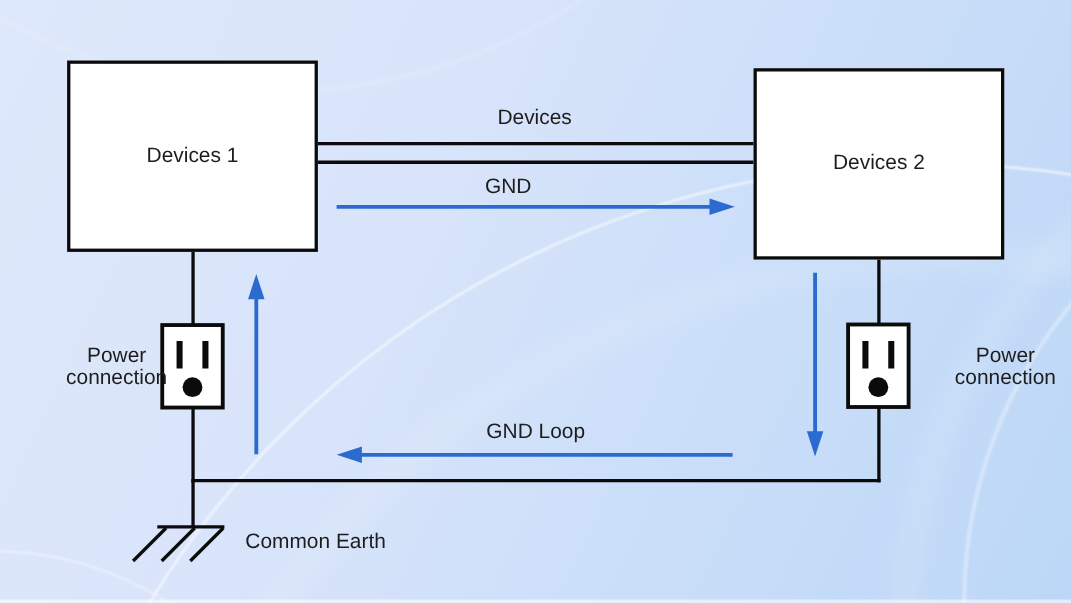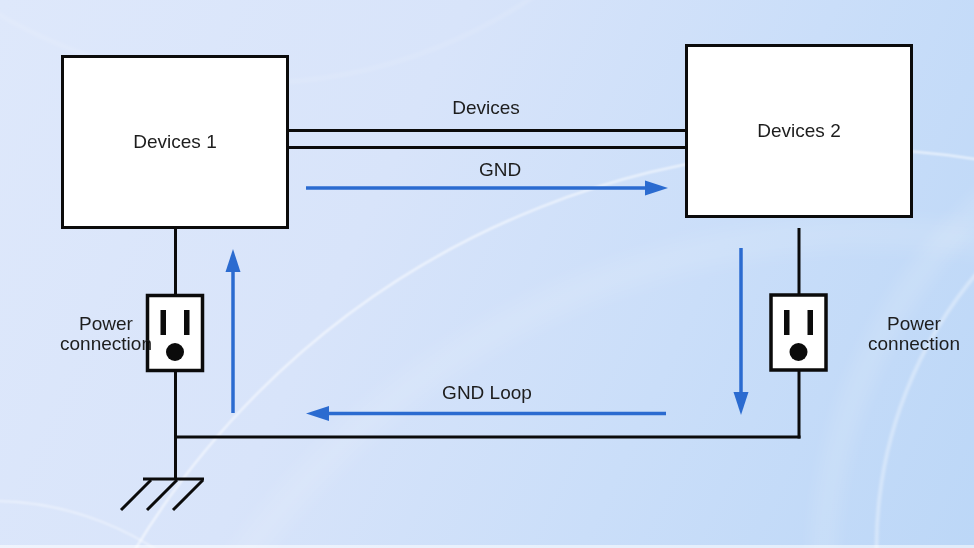--- a/index.html
+++ b/index.html
@@ -108,23 +108,24 @@
     </g>
     <g>
       <line x1="741" y1="248" x2="741" y2="396" class="blue-line"></line>
       <polygon points="741,415 733.5,392 748.5,392" class="blue-head"></polygon>
     </g>
   </svg>
 
   <div class="device-box" style="left:61px;top:55px;">
     <span class="device-label">Devices 1</span>
   </div>
-  <div class="device-box" style="left:685px;top:44px;">
+  <div class="device-box" style="left:685px;top:62px;">
     <span class="device-label">Devices 2</span>
   </div>
 
   <div class="lbl" style="left:486px;top:108px;">Devices</div>
-  <div class="lbl" style="left:500px;top:170px;">GND</div>
+  <div class="lbl" style="left:462px;top:170px;">GND</div>
   <div class="lbl" style="left:487px;top:393px;text-align:center;">GND Loop</div>
+  <div class="lbl" style="left:223px;top:493px;transform:translate(0,-50%);">Common Earth</div>
   <div class="lbl lbl-wrap" style="left:84px;top:334px;">Power connection</div>
   <div class="lbl lbl-wrap" style="left:892px;top:334px;">Power connection</div>
 
 </div>
 
 </body></html>

